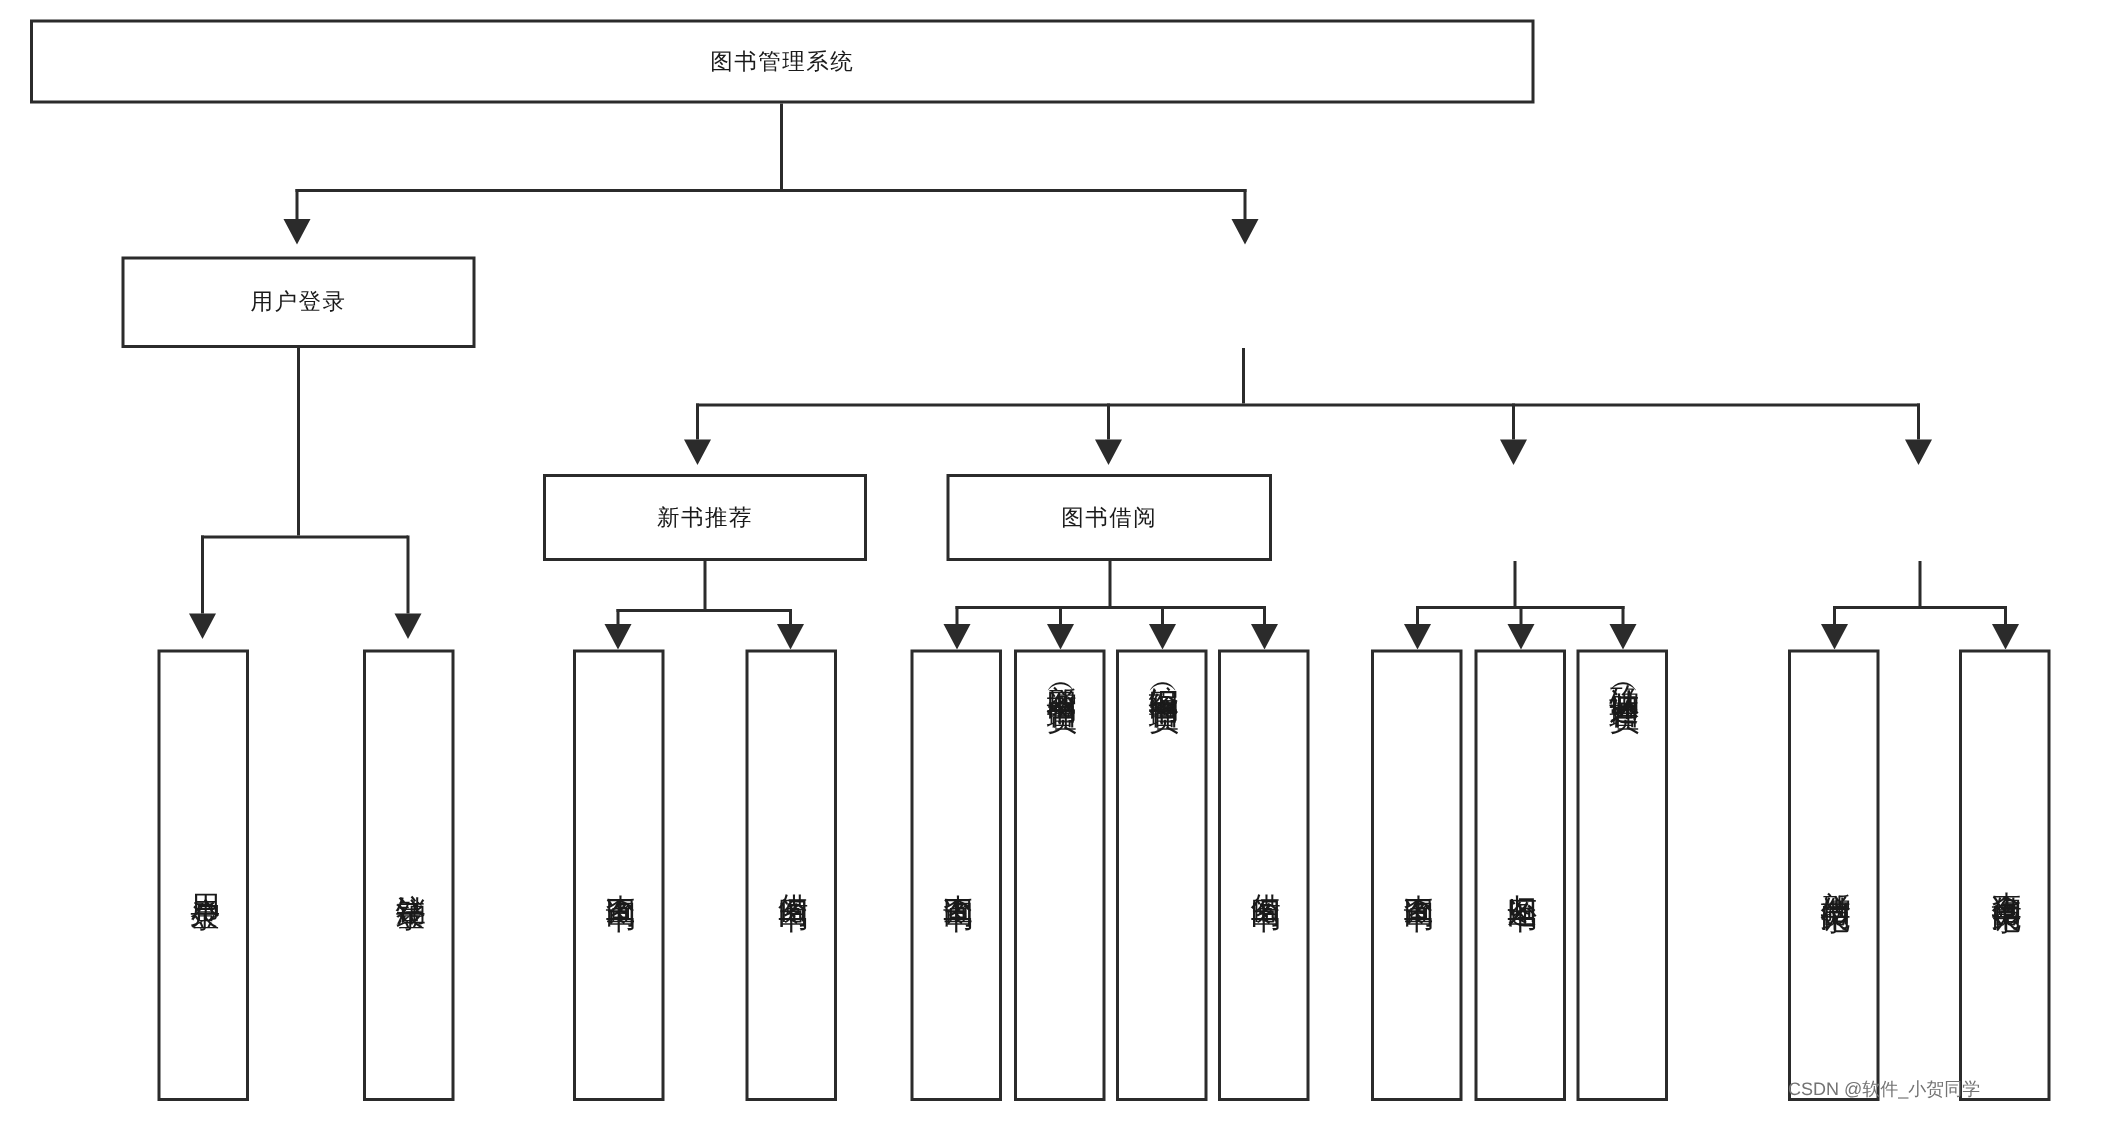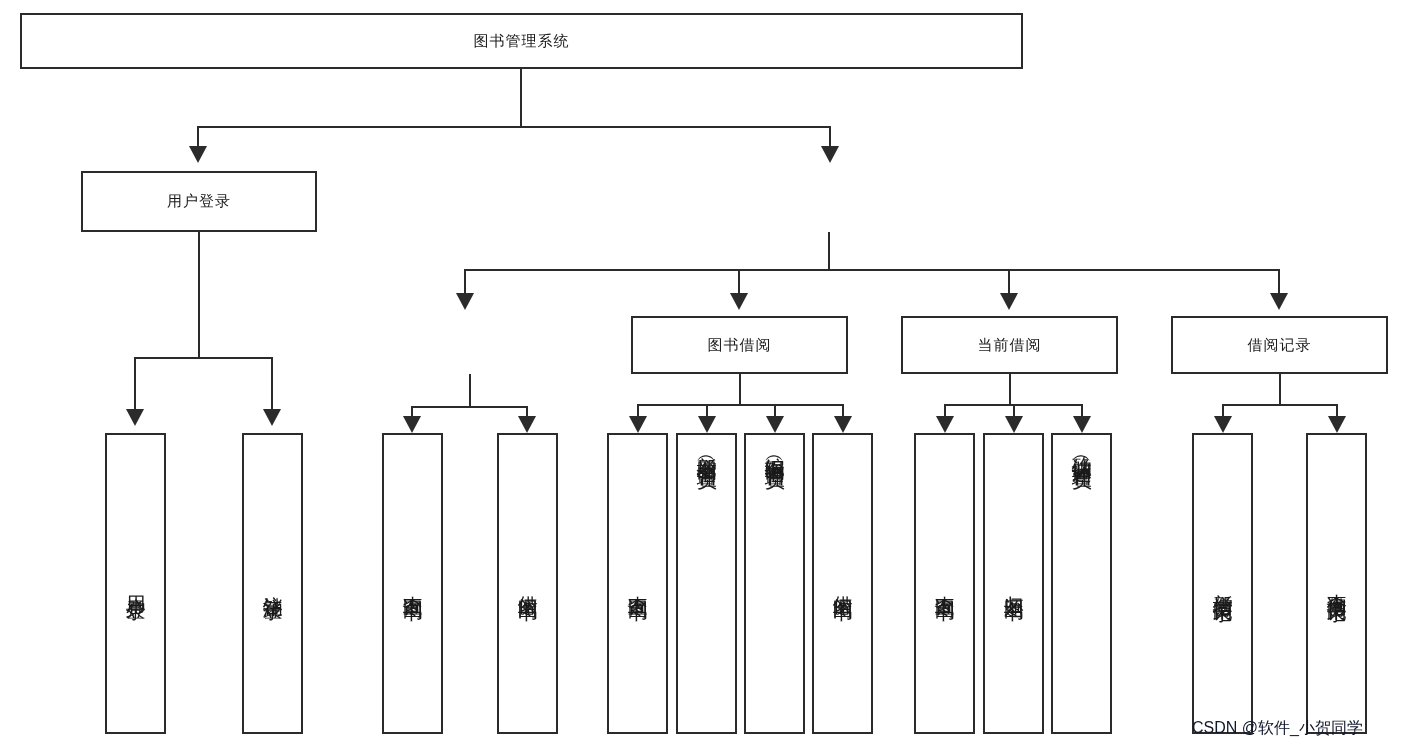--- a/index.html
+++ b/index.html
@@ -61,22 +61,22 @@
     position: absolute;
     width: 0;
     height: 0;
     border-left: 9px solid transparent;
     border-right: 9px solid transparent;
     border-top: 17px solid #2b2b2b;
   }
   
   #watermark {
     position: absolute;
-    font-size: 16px;
-    color: #0f172a;
+    font-size: 12px;
+    color: #737373;
     white-space: nowrap;
     user-select: none;
   }
 </style>
 </head>
 <body>
 
 <div id="canvas">
 
   <div class="node horiz" style="left:20px; top:13px; width:1003px; height:56px;">
@@ -107,28 +107,25 @@
   <div class="hline" style="left:464px; top:269px; width:816px; height:2px;"></div>
   <div class="vline" style="left:464px; top:269px; width:2px; height:24px;"></div>
   <div class="arrow" style="left:456px; top:293px;"></div>
   <div class="vline" style="left:738px; top:269px; width:2px; height:24px;"></div>
   <div class="arrow" style="left:730px; top:293px;"></div>
   <div class="vline" style="left:1008px; top:269px; width:2px; height:24px;"></div>
   <div class="arrow" style="left:1000px; top:293px;"></div>
   <div class="vline" style="left:1278px; top:269px; width:2px; height:24px;"></div>
   <div class="arrow" style="left:1270px; top:293px;"></div>
 
+  <div class="node horiz" style="left:362px; top:316px; width:216px; height:58px;">
+    <span>新书推荐</span>
+  </div>
   <div class="node horiz" style="left:631px; top:316px; width:217px; height:58px;font-family:Liberation Serif, serif;">
     <span>图书借阅</span>
-  </div>
-  <div class="node horiz" style="left:901px; top:316px; width:217px; height:58px;">
-    <span>当前借阅</span>
-  </div>
-  <div class="node horiz" style="left:1171px; top:316px; width:217px; height:58px;">
-    <span>借阅记录</span>
   </div>
 
   <div class="vline" style="left:469px; top:374px; width:2px; height:32px;"></div>
   <div class="hline" style="left:411px; top:406px; width:117px; height:2px;"></div>
   <div class="vline" style="left:411px; top:406px; width:2px; height:10px;"></div>
   <div class="arrow" style="left:403px; top:416px;"></div>
   <div class="vline" style="left:526px; top:406px; width:2px; height:10px;"></div>
   <div class="arrow" style="left:518px; top:416px;"></div>
 
   <div class="vline" style="left:739px; top:374px; width:2px; height:30px;"></div>

